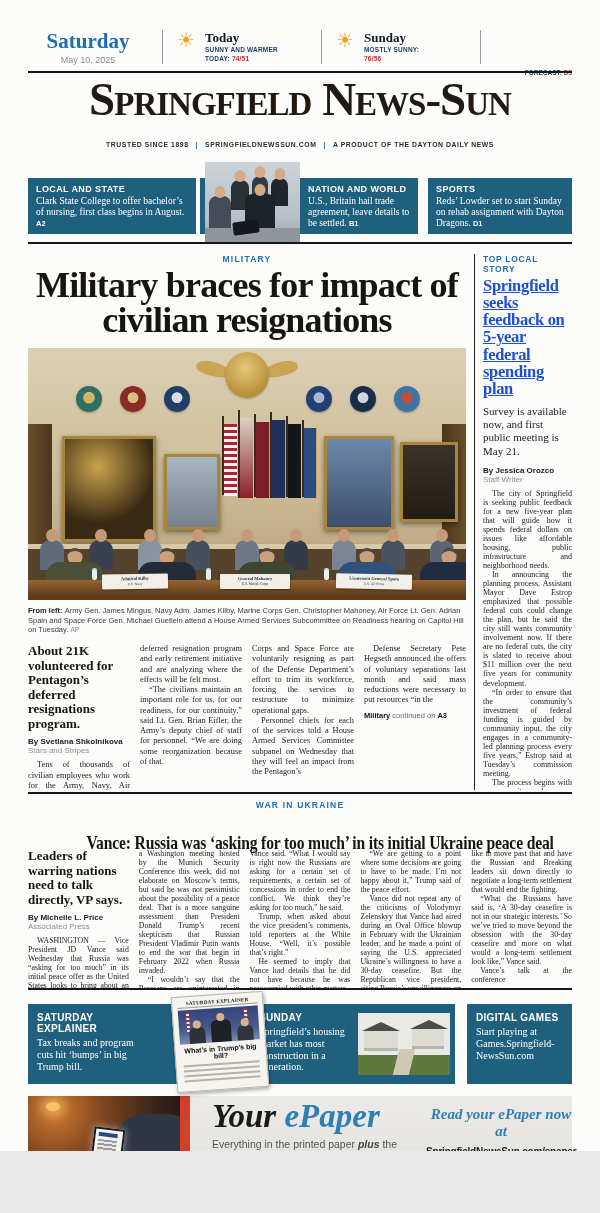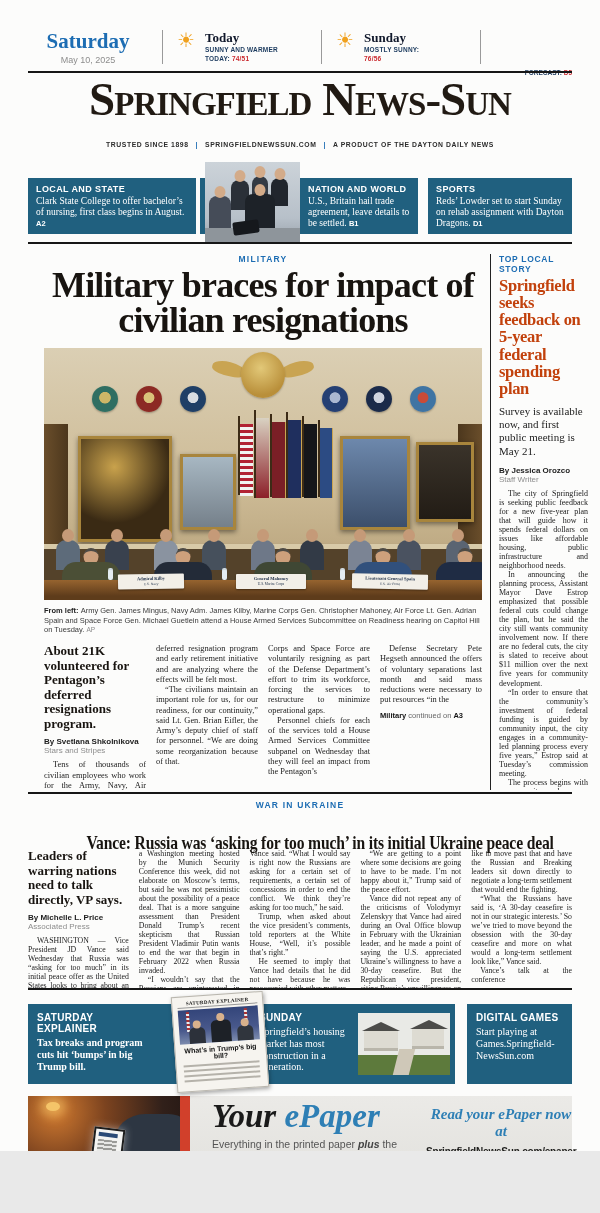--- a/index.html
+++ b/index.html
@@ -41,42 +41,42 @@
   .t-photo{position:absolute;left:177px;top:2px;width:95px;height:80px;overflow:hidden;
            background:linear-gradient(180deg,#ccd3d9,#b7c0c9 70%,#9aa3ac);z-index:2;}
   .tp-person{position:absolute;border-radius:8px 8px 0 0;}
   .tp-person::before{content:"";position:absolute;left:50%;top:-10px;transform:translateX(-50%);
                      width:11px;height:12px;border-radius:50%;background:#d3ab89;}
   .tp-table{position:absolute;left:0;bottom:0;width:100%;height:14px;background:#8e959b;}
   .tp-device{position:absolute;left:28px;bottom:8px;width:26px;height:13px;background:#15181c;border-radius:2px;transform:rotate(-8deg);}
   .rule-b{position:absolute;left:0;top:82px;width:544px;height:2px;background:#161616;}
 
   
-  .main{position:absolute;top:254px;left:44px;width:544px;height:536px;display:flex;overflow:hidden;}
+  .main{position:absolute;top:254px;left:28px;width:544px;height:536px;display:flex;overflow:hidden;}
   .main-left{width:438px;flex:none;}
   .rail{flex:1;border-left:1px solid #222;margin-left:8px;padding-left:8px;box-sizing:border-box;}
   .kicker{font:bold 8.5px "Liberation Sans",sans-serif;letter-spacing:1.2px;color:#1d6db3;text-align:center;}
   .headline-main{font:bold 36px/0.97 "Liberation Serif",serif;letter-spacing:-0.8px;color:#181410;
                  text-align:center;margin:4px 0 10px;}
   .caption{font:7.5px/1.3 "Liberation Sans",sans-serif;color:#3a3a3a;margin-top:6px;}
   .caption b{color:#222;}
   .caption .credit{color:#8a8a8a;font-size:6.5px;}
   .story-cols{display:flex;gap:10px;margin-top:9px;}
   .story-cols .col{flex:1;min-width:0;}
   .deck{font:bold 13px/1.12 "Liberation Serif",serif;color:#181410;margin:0 0 6px;}
   .byline{font:bold 8px "Liberation Sans",sans-serif;margin:0;}
   .affil{font:8px "Liberation Sans",sans-serif;color:#8d8d8d;margin:0 0 5px;}
   .body{font:8.4px/1.22 "Liberation Serif",serif;text-align:justify;margin:0;color:#1b1b1b;}
   .body.indent{text-indent:9px;}
   .continued{font:7.5px "Liberation Sans",sans-serif;color:#666;margin-top:5px;}
   .continued b{color:#141414;}
 
   
   .rail .kicker{text-align:left;letter-spacing:.7px;margin-bottom:3px;}
-  .rail-headline{font:bold 16.5px/1.04 "Liberation Serif",serif;letter-spacing:-.3px;color:#c2410c;margin:0 0 8px;}
+  .rail-headline{font:bold 16.5px/1.04 "Liberation Serif",serif;letter-spacing:-.3px;color:#1d4ed8;margin:0 0 8px;text-decoration:underline;}
   .rail-deck{font:11px/1.2 "Liberation Serif",serif;margin:0 0 8px;}
   .rail .body{font-size:8px;line-height:1.13;}
   .rail .byline{margin-top:2px;}
 
   
   .hero{position:relative;width:438px;height:252px;margin-top:8px;overflow:hidden;
         background:linear-gradient(180deg,#dbcfb4 0%,#cdbb96 55%,#b29c74 100%);}
   .h-wood{position:absolute;top:76px;width:24px;height:124px;background:linear-gradient(90deg,#6a4e2b,#4c371d);}
   .h-wood.r{right:0;background:linear-gradient(90deg,#4c371d,#6a4e2b);}
   .h-wood.l{left:0;}
@@ -385,21 +385,21 @@
     </div>
   </div>
   <div class="rule-c"></div>
 
   <div class="promos">
     <div class="promo" style="left:28px;width:212px;">
       <div class="promo-kicker">
           <div>SATURDAY</div>
           <div>EXPLAINER</div>
         </div>
-      <div class="promo-text" style="width:108px;font-weight:bold;">Tax breaks and program cuts hit ‘bumps’ in big Trump bill.</div>
+      <div class="promo-text" style="width:108px;">Tax breaks and program cuts hit ‘bumps’ in big Trump bill.</div>
       <div class="paperthumb">
         <div class="pt-mast">SATURDAY EXPLAINER</div>
         <div class="pt-photo">
           <div class="pt-stripe" style="left:8px;"></div>
           <div class="pt-stripe" style="left:66px;"></div>
           <i style="left:10px;width:16px;height:16px;background:#2c313a;"></i>
           <i style="left:32px;width:20px;height:22px;background:#1d2127;"></i>
           <i style="left:58px;width:16px;height:15px;background:#30353d;"></i>
         </div>
         <div class="pt-head">What’s in Trump’s big bill?</div>

